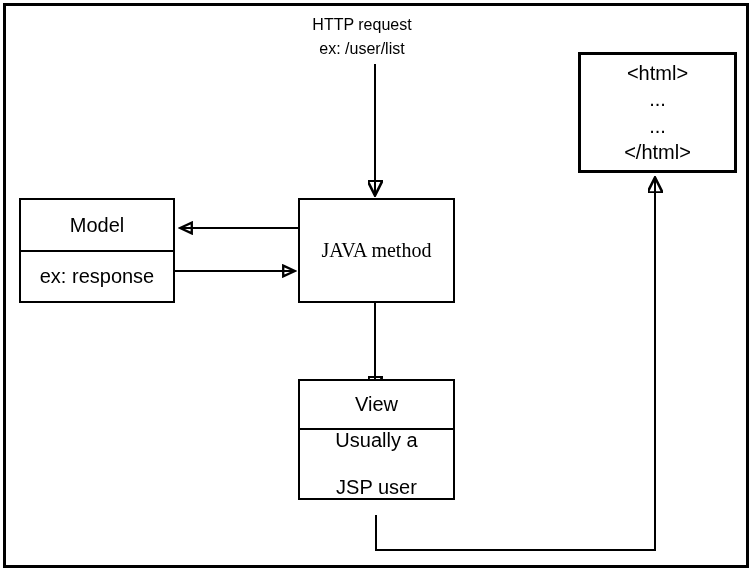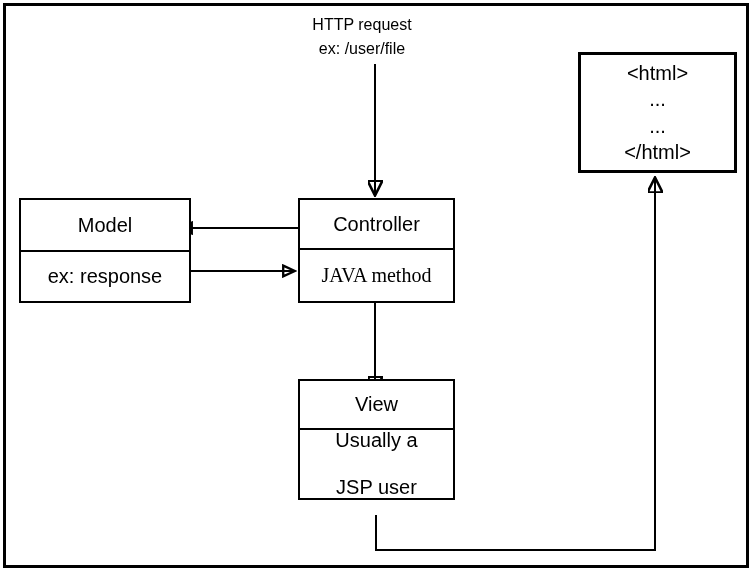--- a/index.html
+++ b/index.html
@@ -38,21 +38,21 @@
     font-size: 20px;
   }
   .node .row {
     display: flex;
     align-items: center;
     justify-content: center;
     text-align: center;
     line-height: 21px;
   }
   .node .row.head { border-bottom: 2px solid var(--stroke, #000); }
-  .node-model      { left: 19px;  top: 198px; width: 172px; height: 105px; }
+  .node-model      { left: 19px;  top: 198px; width: 156px; height: 105px; }
   .node-model      .head { flex: 0 0 50px; }
   .node-model      .body { flex: 1; }
   .node-controller { left: 298px; top: 198px; width: 157px; height: 105px; }
   .node-controller .head { flex: 0 0 48px; }
   .node-controller .body { flex: 1; font-family: Liberation Serif, serif; }
   .node-view       { left: 298px; top: 379px; width: 157px; height: 121px; }
   .node-view       .head { flex: 0 0 47px; }
   .node-view       .body { flex: 1; flex-direction: column; justify-content: space-between; }
   .node-response {
     left: 578px; top: 52px; width: 159px; height: 121px;
@@ -72,21 +72,21 @@
 </style>
 </head>
 <body>
 
 <div class="canvas">
 
   <div class="frame"></div>
 
   <div class="label label-request">
     <div>HTTP request</div>
-    <div>ex: /user/file</div>
+    <div>ex: /user/list</div>
   </div>
 
   <svg class="arrows" viewBox="0 0 756 573" xmlns="http://www.w3.org/2000/svg">
     <defs>
       <marker id="arrow-filled" viewBox="0 0 12 12" refX="11.5" refY="6" markerWidth="17" markerHeight="15" orient="auto" markerUnits="userSpaceOnUse">
         <path d="M0 0 L12 6 L0 12 Z" fill="currentColor" stroke="none"></path>
       </marker>
       <marker id="arrow-open" viewBox="0 0 12 12" refX="11" refY="6" markerWidth="16" markerHeight="14" orient="auto" markerUnits="userSpaceOnUse">
         <path d="M0.9 1.4 L11 6 L0.9 10.6 Z" fill="var(--background, #fff)" stroke="currentColor" stroke-width="1.6"></path>
       </marker>
@@ -97,21 +97,20 @@
     <path d="M375 303 V391" marker-end="url(#arrow-filled)"></path>
     <path d="M376 515 V550 H655 V178" marker-end="url(#arrow-filled)"></path>
   </svg>
 
   <div class="node node-model">
     <div class="row head">Model</div>
     <div class="row body">ex: response</div>
   </div>
 
   <div class="node node-controller">
-    <div class="row head">Controller</div>
     <div class="row body">JAVA method</div>
   </div>
 
   <div class="node node-view">
     <div class="row head">View</div>
     <div class="row body">
       <div>Usually a</div>
       <div>JSP user</div>
     </div>
   </div>

